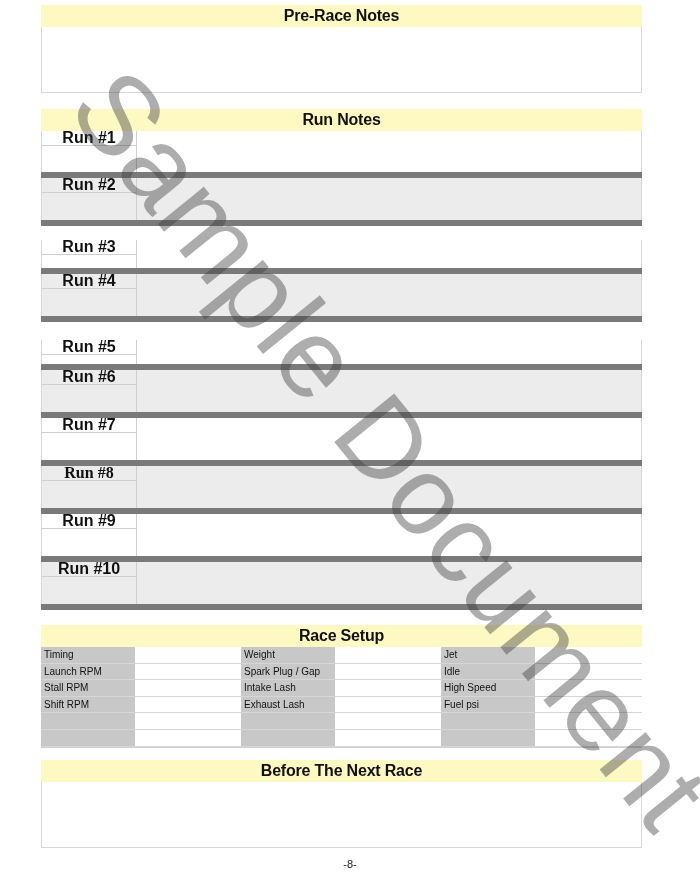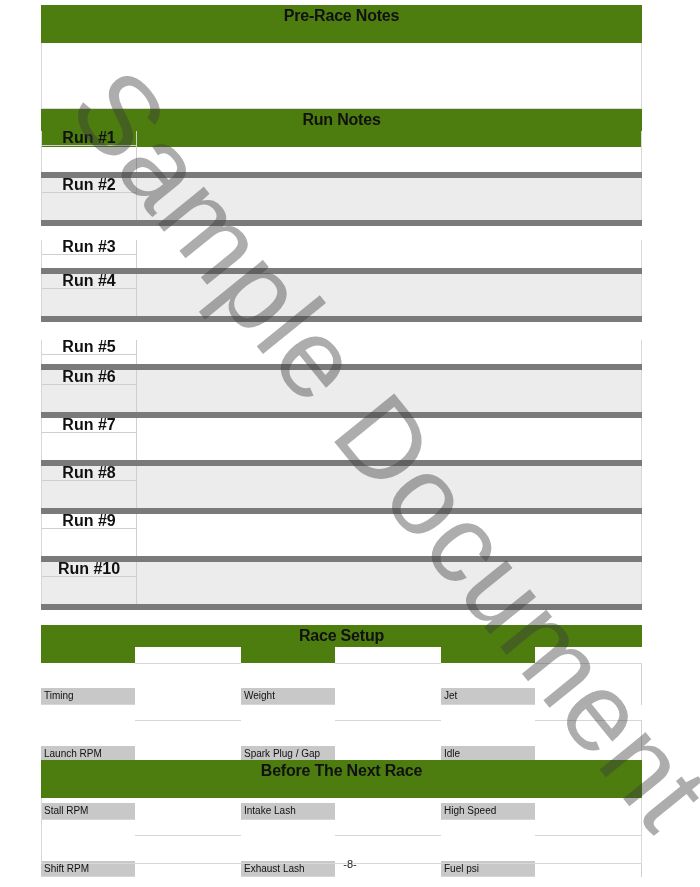--- a/index.html
+++ b/index.html
@@ -1,28 +1,28 @@
 <!DOCTYPE html>
 <html><head>
 <meta charset="utf-8">
 <style>
   html,body{margin:0;padding:0;background:#fff;}
   body{width:700px;height:887px;position:relative;overflow:hidden;font-family:"Liberation Sans",sans-serif;color:#111;}
   .sec{position:absolute;left:41px;width:601px;}
-  .hdr{height:38px;background:#4d7c0f;text-align:center;font-weight:bold;font-size:16px;line-height:22px;letter-spacing:-0.2px;color:#111;}
+  .hdr{height:22px;background:#fef9c3;text-align:center;font-weight:bold;font-size:16px;line-height:22px;letter-spacing:-0.2px;color:#111;}
   .notes-box{border:1px solid #d8d8d8;border-top:none;box-sizing:border-box;}
   .run{position:absolute;left:41px;width:601px;height:42px;box-sizing:border-box;display:flex;border-left:1px solid #d8d8d8;border-right:1px solid #d8d8d8;}
   .run.alt{background:#ececec;justify-content:space-between;}
   .run .lbl-col{width:94px;border-right:1px solid #cfcfcf;display:flex;flex-direction:column;}
   .run .lbl{height:14px;line-height:13px;font-size:16px;font-weight:bold;text-align:center;border-bottom:1px solid #cfcfcf;}
   .run .note{flex:1;}
   .bar{position:absolute;left:41px;width:601px;height:6px;background:#7a7a7a;}
   .grid{position:absolute;left:41px;top:647px;width:601px;display:grid;grid-template-columns:94px 106px 94px 106px 94px 107px;border-bottom:1px solid #d0d0d0;border-right:1px solid #d0d0d0;box-sizing:border-box;}
   .grid .c{height:16.6px;box-sizing:border-box;border-bottom:1px solid #d6d6d6;font-size:10px;line-height:16px;padding-left:3px;white-space:nowrap;}
-  .grid .l{background:#c8c8c8;margin-top:41px;}
+  .grid .l{background:#c8c8c8;}
   .grid .v{background:#fff;}
   .footer{position:absolute;top:858px;left:0;width:700px;text-align:center;font-size:11px;color:#222;}
   .wm{position:absolute;left:-110px;top:385px;width:1000px;text-align:center;font-size:112px;color:rgba(60,60,60,0.42);transform:rotate(51deg);transform-origin:50% 50%;white-space:nowrap;pointer-events:none;letter-spacing:1px;}
 </style>
 </head>
 <body>
 
 <div class="sec" style="top:5px;">
   <div class="hdr">Pre-Race Notes</div>
   <div class="notes-box" style="height:66px;"></div>
@@ -81,21 +81,21 @@
 </div>
 <div class="bar" style="top:412px;"></div>
 <div class="run" style="top:418px;">
   <div class="lbl-col">
       <div class="lbl">Run #7</div>
       <div style="flex:1"></div>
     </div>
   <div class="note"></div>
 </div>
 <div class="bar" style="top:460px;"></div>
-<div class="run alt" style="top:466px;">
+<div class="run alt" style="top:466px;font-family:Liberation Serif, serif;">
   <div class="lbl-col">
       <div class="lbl">Run #8</div>
       <div style="flex:1"></div>
     </div>
   <div class="note"></div>
 </div>
 <div class="bar" style="top:508px;"></div>
 <div class="run" style="top:514px;">
   <div class="lbl-col">
       <div class="lbl">Run #9</div>

